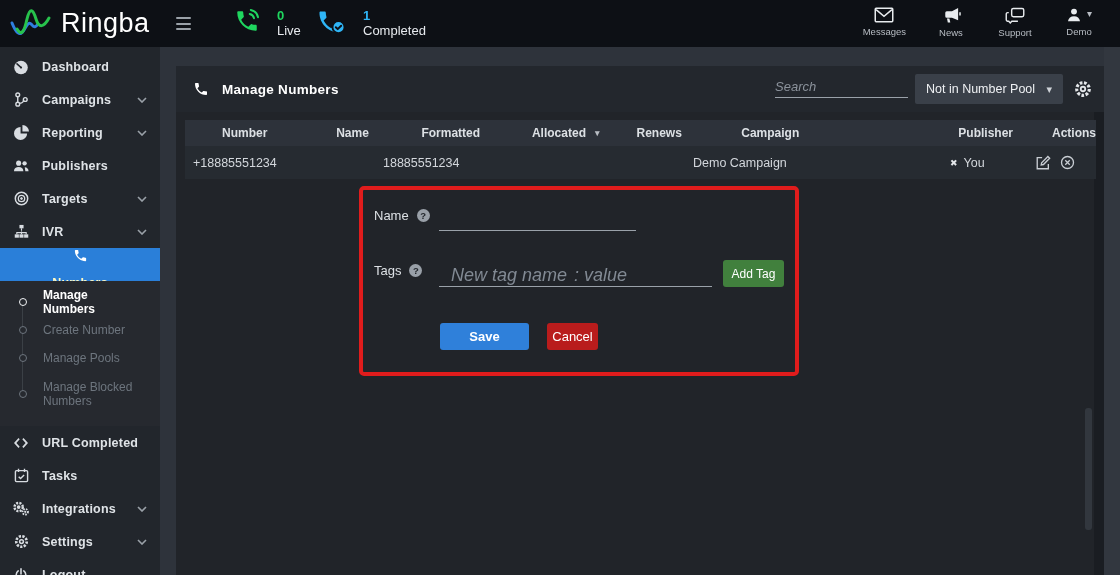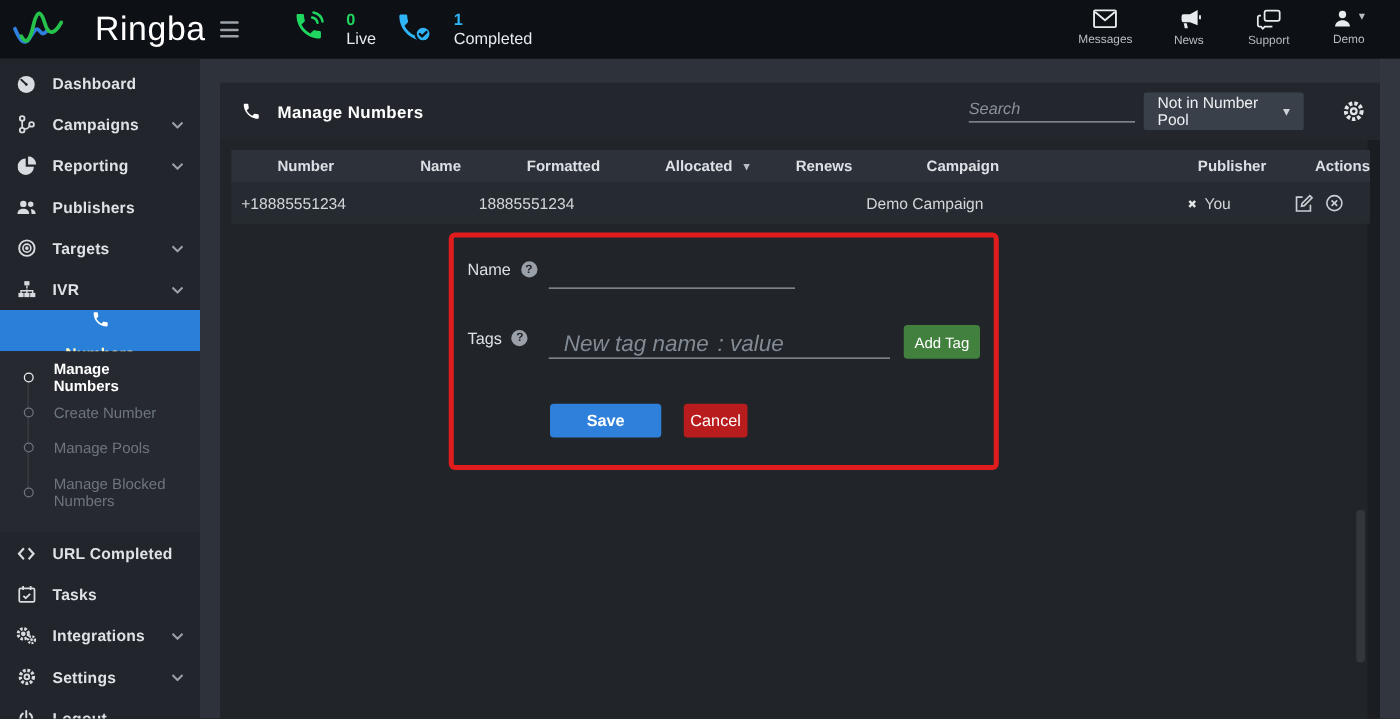--- a/index.html
+++ b/index.html
@@ -6,21 +6,21 @@
   html,body { background:#15181d; }
   .app {
     position:relative; width:1120px; height:575px; overflow:hidden;
     background:#2e333b; font-family:"Liberation Sans", sans-serif;
     -webkit-font-smoothing:antialiased;
   }
   svg { display:block; }
 
   
   .topbar { position:absolute; left:0; top:0; width:1120px; height:47px; background:#0d1015; }
-  .brand { position:absolute; left:8px; top:3px; display:flex; align-items:center; gap:16px; }
+  .brand { position:absolute; left:8px; top:3px; display:flex; align-items:center; gap:1px; }
   .brand-name { color:#fff; font-size:27px; font-weight:500; letter-spacing:.5px; }
   .hamburger { position:absolute; left:176px; top:17px; width:15px; height:13px; display:flex; flex-direction:column; justify-content:space-between; cursor:pointer; }
   .hamburger i { display:block; height:2px; background:#9aa1a8; border-radius:1px; }
   .call-stat { position:absolute; top:8px; display:flex; align-items:flex-start; gap:17px; }
   .call-stat .nums { display:flex; flex-direction:column; line-height:15px; }
   .call-stat .count { font-size:13px; font-weight:bold; }
   .call-stat .lbl { font-size:13px; color:#e7eaee; }
   .live { left:234px; } .live .count { color:#1fd65f; }
   .completed { left:316px; } .completed .count { color:#2fb5f6; }
   .topnav { position:absolute; right:22px; top:7px; display:flex; gap:26px; }
@@ -46,21 +46,21 @@
   .sub-item.active .sub-label { color:#fff; font-weight:bold; }
   .sub-item.tall { min-height:44px; }
   .sub-item.tall .sub-label { max-width:92px; }
 
   
   .panel-header { position:absolute; left:176px; top:66px; width:929px; height:46px; background:#23272d; }
   .ph-ico { position:absolute; left:17px; top:15px; color:#fff; }
   .ph-title { position:absolute; left:46px; top:16px; font-size:13.5px; font-weight:bold; color:#fff; letter-spacing:.3px; }
   .search-input { position:absolute; left:599px; top:9px; width:133px; height:23px; background:transparent; border:none; border-bottom:1px solid #9aa1a9; color:#d8dce1; font-size:13px; font-family:"Liberation Sans", sans-serif; outline:none; }
   .search-input::placeholder { color:#8b929b; font-style:italic; }
-  .filter-dd { position:absolute; left:739px; top:8px; width:128px; height:30px; background:#3a4049; border-radius:2px; display:flex; align-items:center; padding:0 11px; cursor:pointer; }
+  .filter-dd { position:absolute; left:739px; top:8px; width:148px; height:30px; background:#3a4049; border-radius:2px; display:flex; align-items:center; padding:0 11px; cursor:pointer; }
   .filter-dd .dd-text { font-size:12.5px; color:#eef0f3; }
   .filter-dd .dd-caret { margin-left:auto; color:#cfd3d8; font-size:11px; }
   .panel-gear { position:absolute; left:898px; top:14px; color:#e3e6e9; cursor:pointer; }
 
   .panel-body { position:absolute; left:176px; top:112px; width:929px; height:463px; background:#212429; }
   .pb-darkstrip { position:absolute; right:0; top:0; width:11px; height:463px; background:#1a1d22; }
   .pb-thumb { position:absolute; right:13px; top:296px; width:7px; height:122px; background:#32373e; border-radius:3px; }
 
   .tbl { position:absolute; left:9px; top:8px; width:911px; }
   .thead { display:flex; height:26px; background:#2d323a; align-items:center; }

